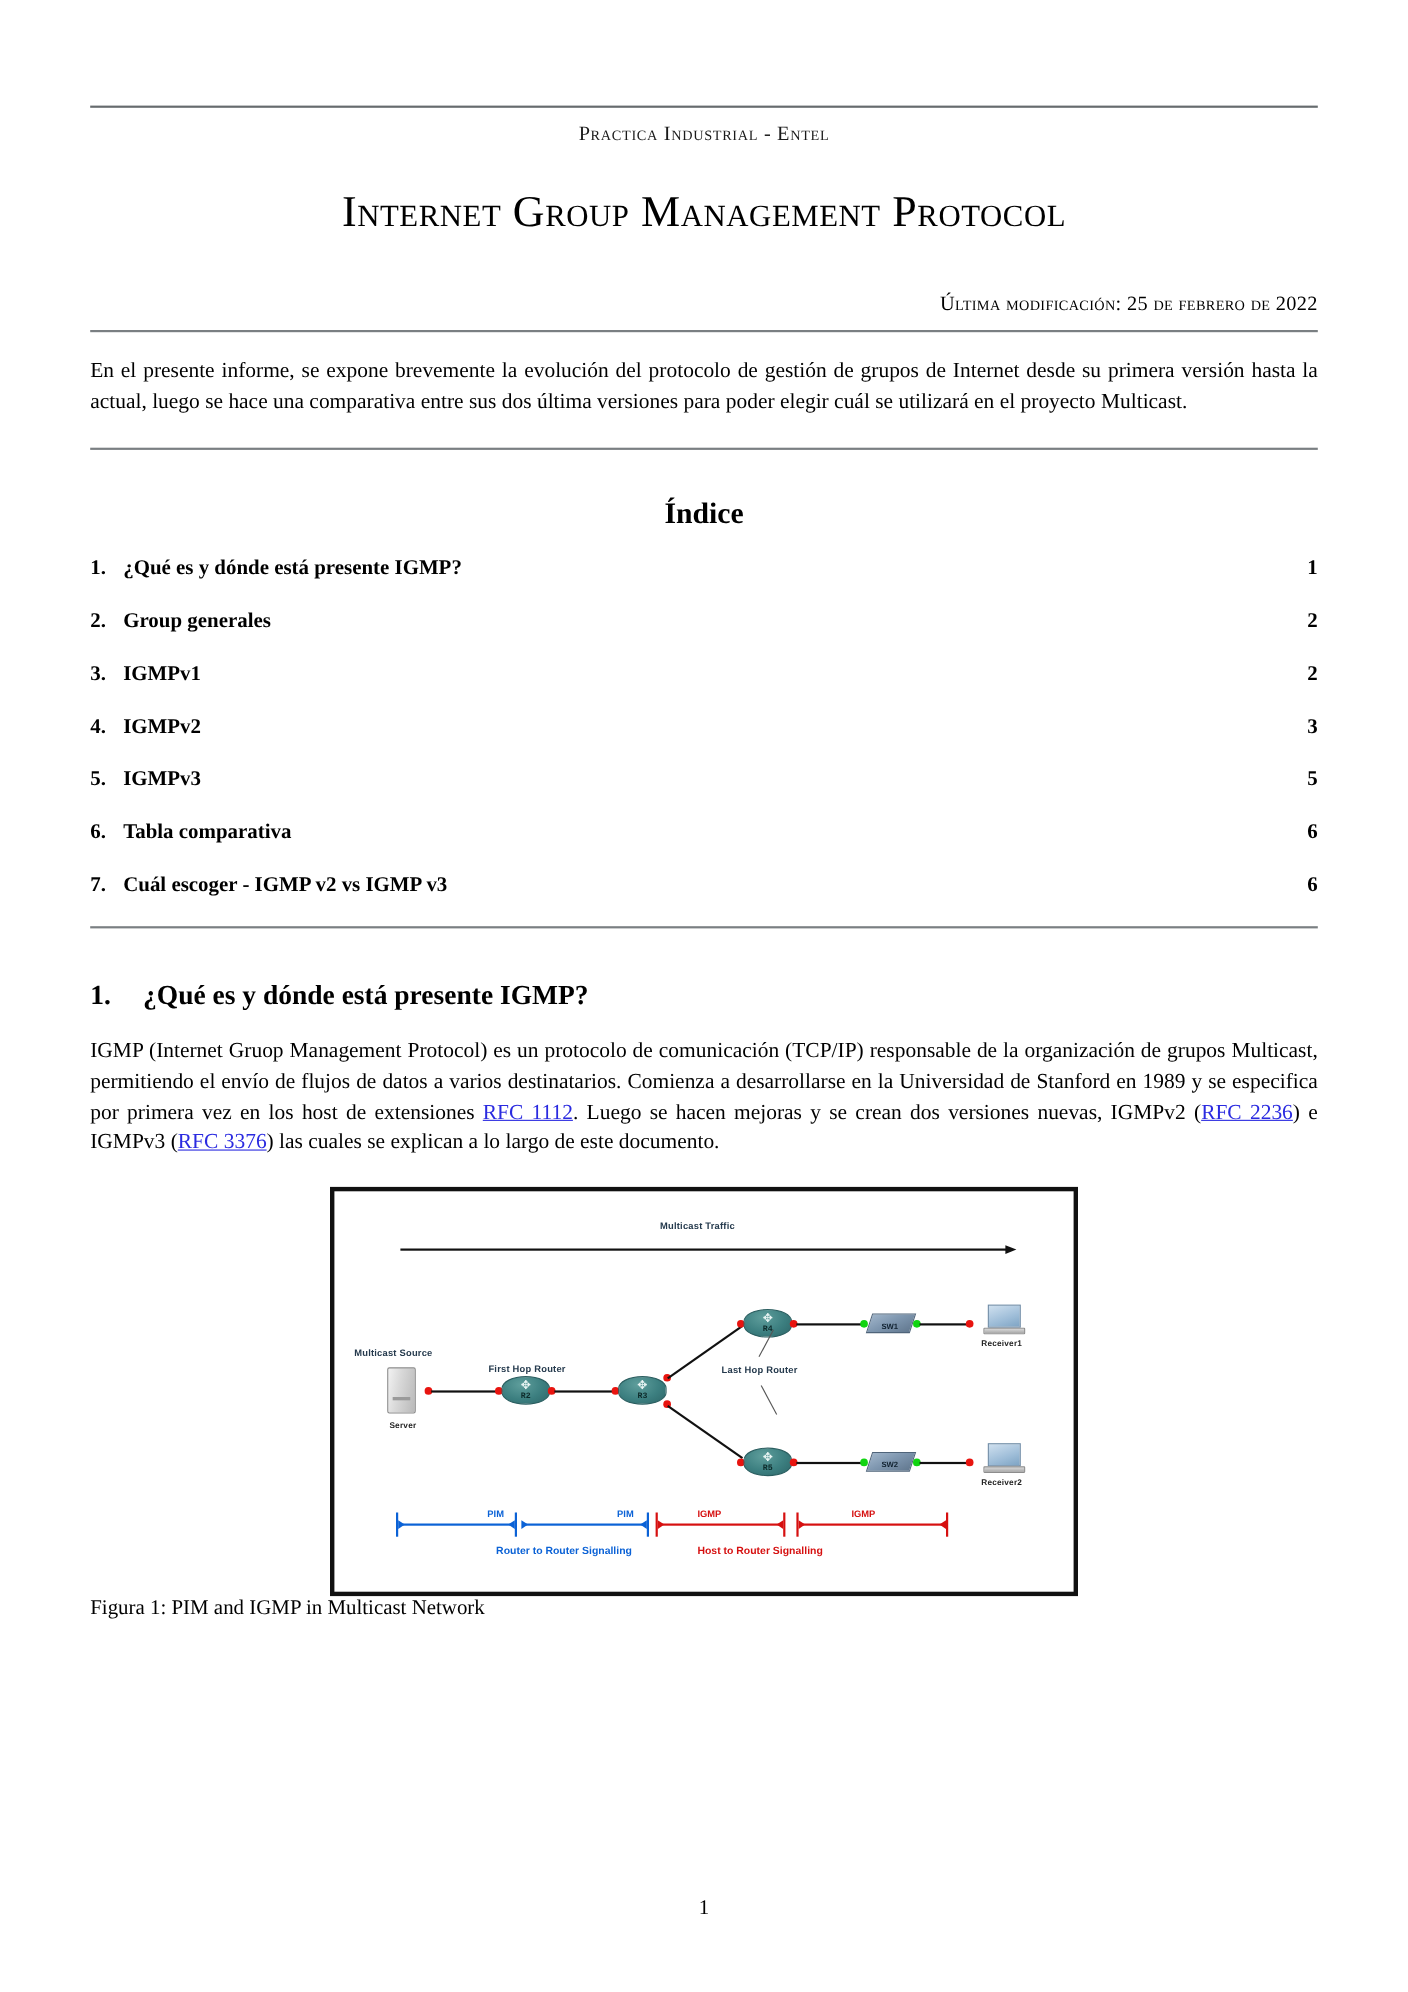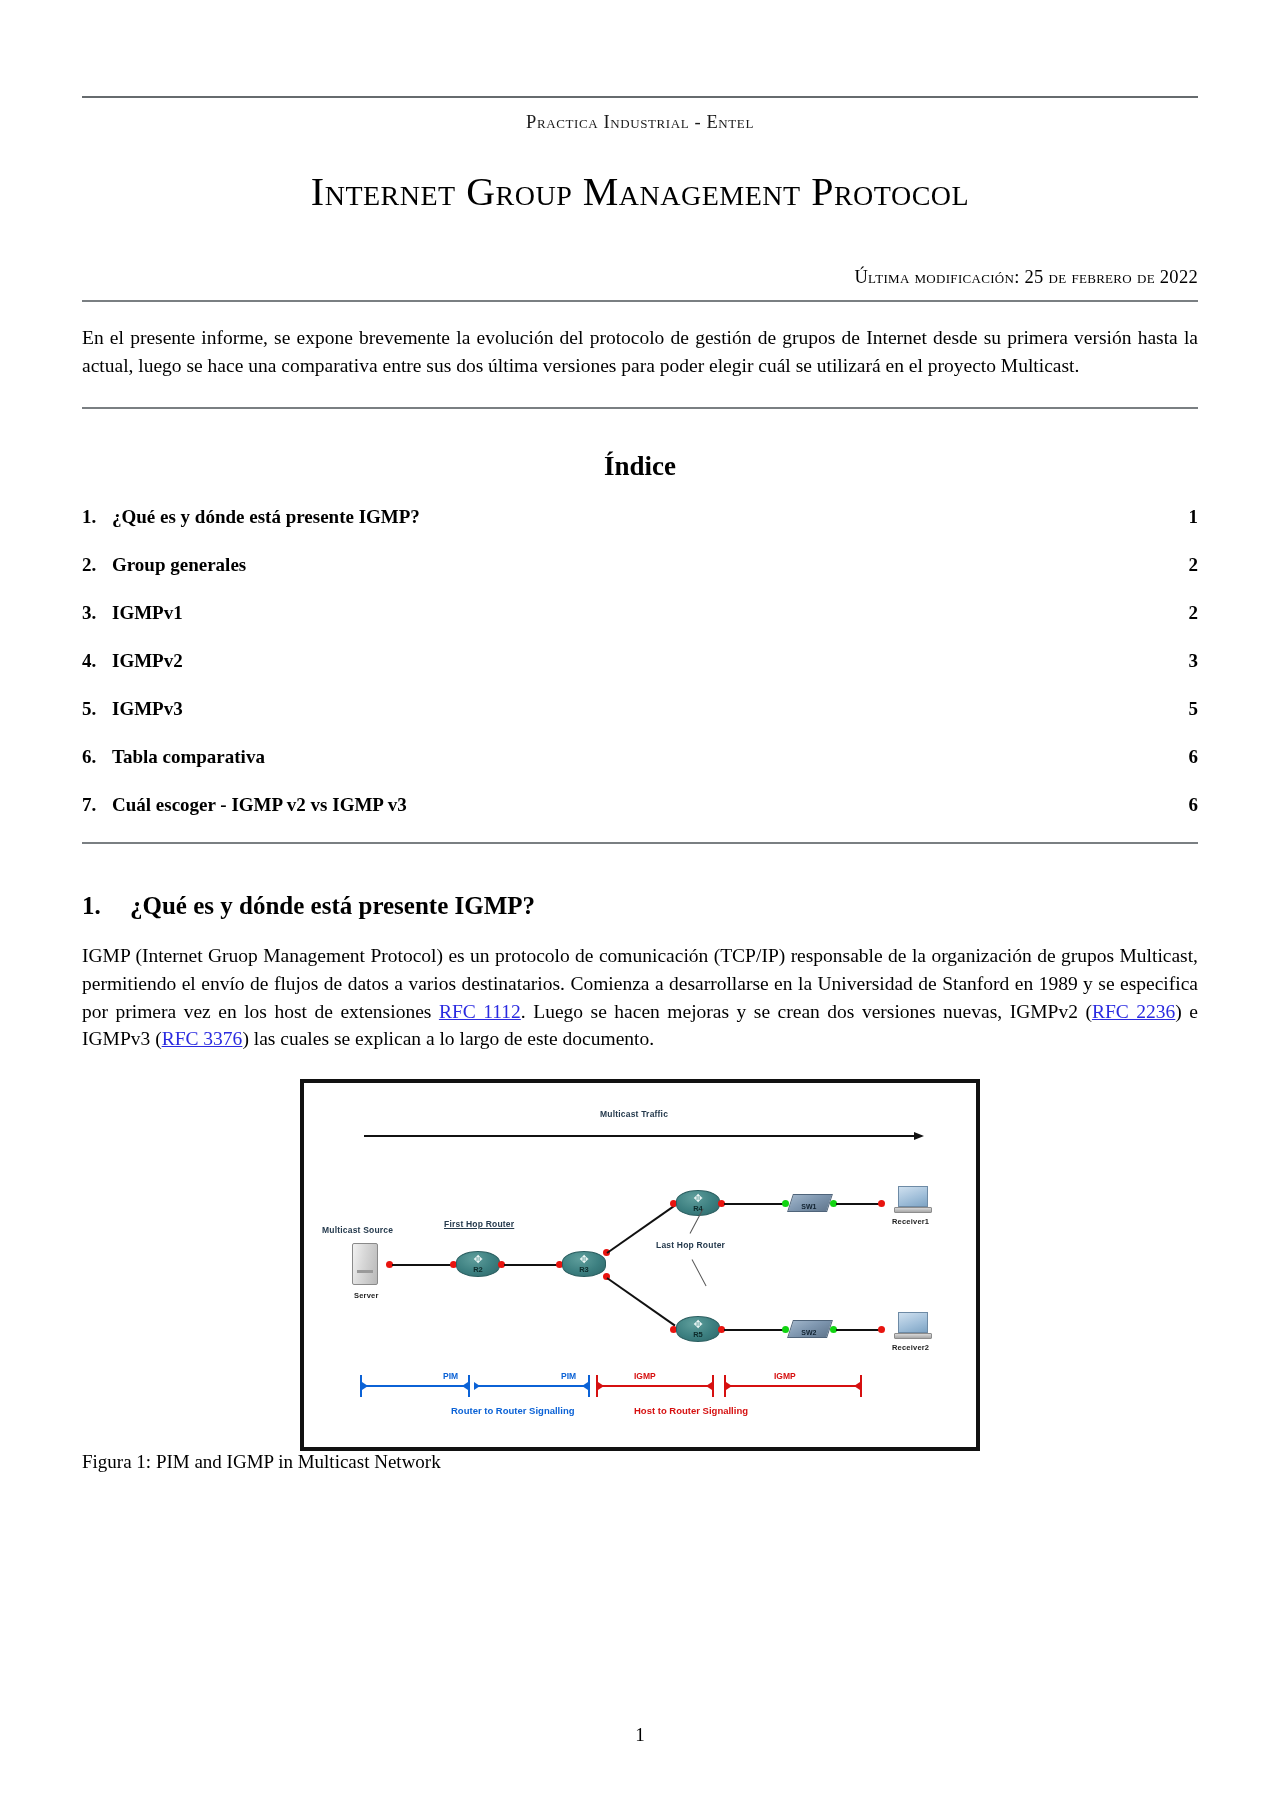--- a/index.html
+++ b/index.html
@@ -139,21 +139,21 @@
     width: 44px; height: 26px;
     background: radial-gradient(ellipse at 40% 28%, #5f9e9c 0%, #3c7f80 55%, #2d6668 100%);
     border-radius: 50% / 42%;
     border: 1px solid #2b5e60;
     position: absolute;
   }
   .router .rlbl {
     position: absolute;
     bottom: 2px; left: 0; right: 0;
     text-align: center;
-    font-family: Liberation Sans, sans-serif;
+    font-family: Liberation Mono, monospace;
     font-size: 7.5px;
     font-weight: 700;
     color: #0d2a2a;
   }
   .router .arrows {
     position: absolute;
     top: 3px; left: 0; right: 0;
     text-align: center;
     color: #eaf5f4;
     font-size: 11px;
@@ -321,21 +321,21 @@
         <div class="arrowhead black-r" style="left:610px; top:49px;"></div>
 
         <div class="dlabel" style="left:18px; top:142px;">Multicast Source</div>
         <div class="server" style="left:48px; top:160px;"></div>
         <div class="dlabel small" style="left:50px; top:208px;">Server</div>
         <div class="port red" style="left:82px; top:178px;"></div>
 
         <div class="link" style="left:88px; top:181px; width:62px;"></div>
         <div class="port red" style="left:146px; top:178px;"></div>
 
-        <div class="dlabel" style="left:140px; top:136px;text-decoration:underline;">First Hop Router</div>
+        <div class="dlabel" style="left:140px; top:156px;">First Hop Router</div>
         <div class="router" style="left:152px; top:168px;">
           <div class="arrows">✥</div>
           <div class="rlbl">R2</div>
         </div>
         <div class="port red" style="left:194px; top:178px;"></div>
 
         <div class="link" style="left:200px; top:181px; width:56px;"></div>
         <div class="port red" style="left:252px; top:178px;"></div>
 
         <div class="router" style="left:258px; top:168px;">

